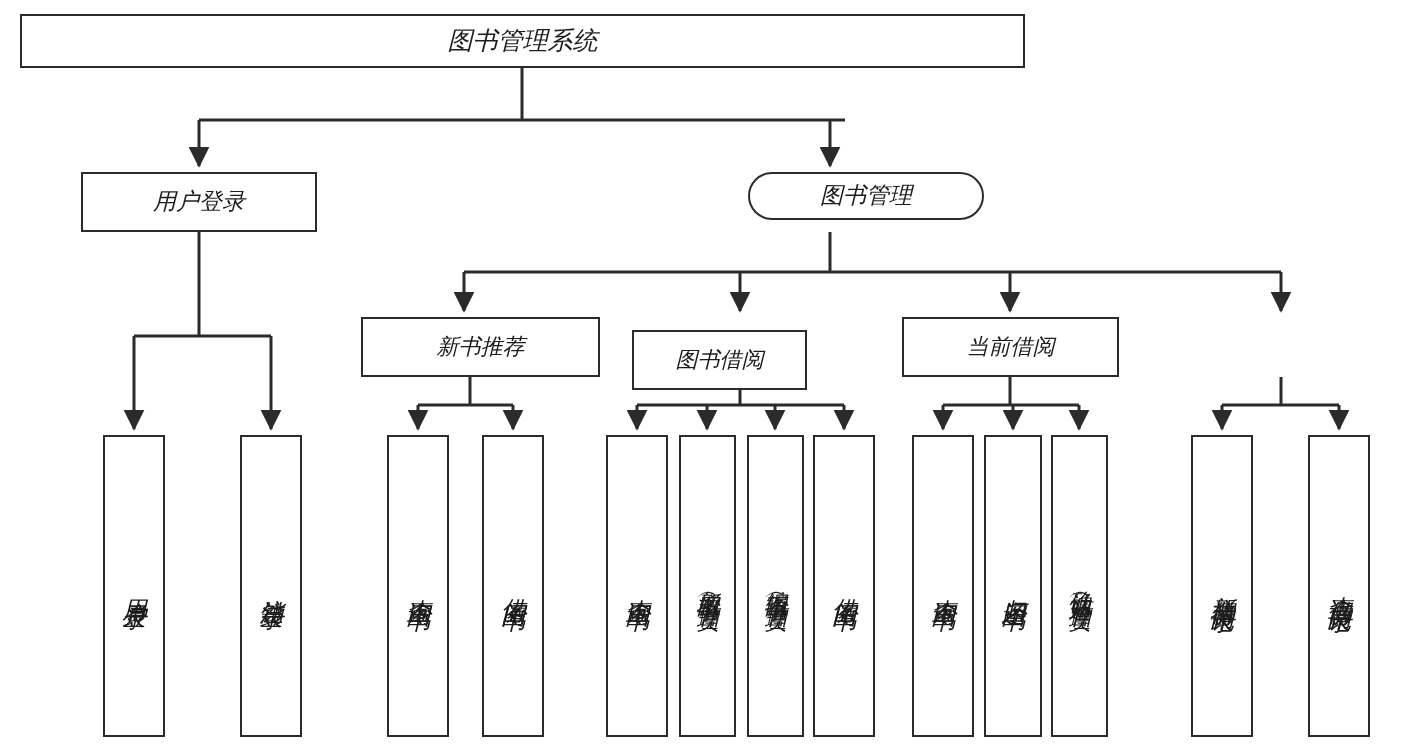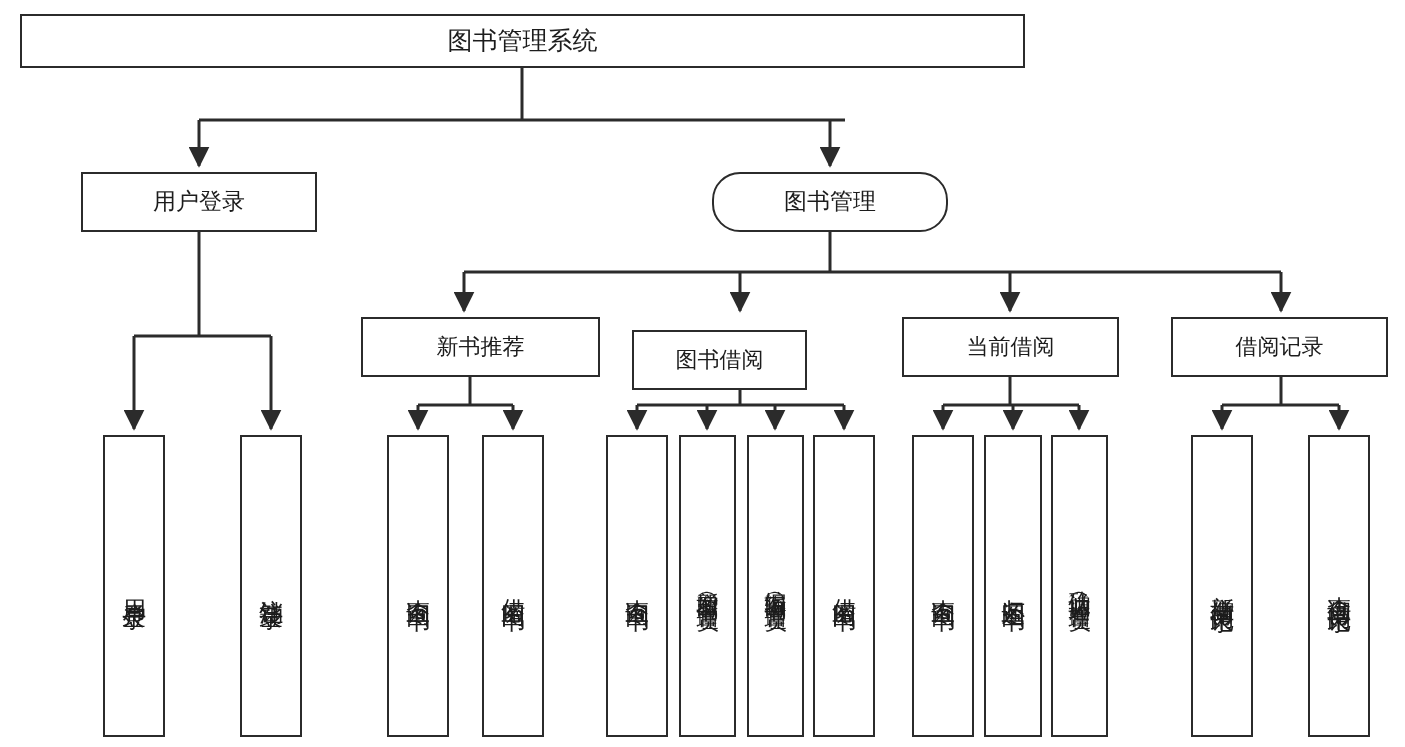--- a/index.html
+++ b/index.html
@@ -30,20 +30,21 @@
     position: absolute;
     box-sizing: border-box;
     border: 2.5px solid #2b2b2b;
     background: #ffffff;
     display: flex;
     align-items: center;
     justify-content: center;
     color: #1c1c1c;
     line-height: 1.18;
     text-align: center;
+    font-style: italic;
   }
   .node.root {
     font-size: 25px;
   }
   .node.lvl2 {
     font-size: 23px;
   }
   .node.lvl3 {
     font-size: 22px;
   }
@@ -126,35 +127,32 @@
     </g>
   </svg>
 
   <div class="node root" style="left:20px; top:14px; width:1005px; height:54px;">
     <span>图书管理系统</span>
   </div>
 
   <div class="node lvl2" style="left:81px; top:172px; width:236px; height:60px;">
     <span>用户登录</span>
   </div>
-  <div class="node lvl2" style="left:712px; top:172px; width:236px; height:60px;border-radius:28px;">
+  <div class="node lvl2" style="left:748px; top:172px; width:236px; height:48px;border-radius:28px;">
     <span>图书管理</span>
   </div>
 
   <div class="node lvl3" style="left:361px; top:317px; width:239px; height:60px;">
     <span>新书推荐</span>
   </div>
   <div class="node lvl3" style="left:632px; top:330px; width:175px; height:60px;">
     <span>图书借阅</span>
   </div>
   <div class="node lvl3" style="left:902px; top:317px; width:217px; height:60px;">
     <span>当前借阅</span>
-  </div>
-  <div class="node lvl3" style="left:1171px; top:317px; width:217px; height:60px;">
-    <span>借阅记录</span>
   </div>
 
   <div class="node leaf" style="left:103px; top:435px; width:62px; height:302px;">
     <span class="vtext">用户登录</span>
   </div>
   <div class="node leaf" style="left:240px; top:435px; width:62px; height:302px;">
     <span class="vtext">注销登录</span>
   </div>
 
   <div class="node leaf" style="left:387px; top:435px; width:62px; height:302px;">

